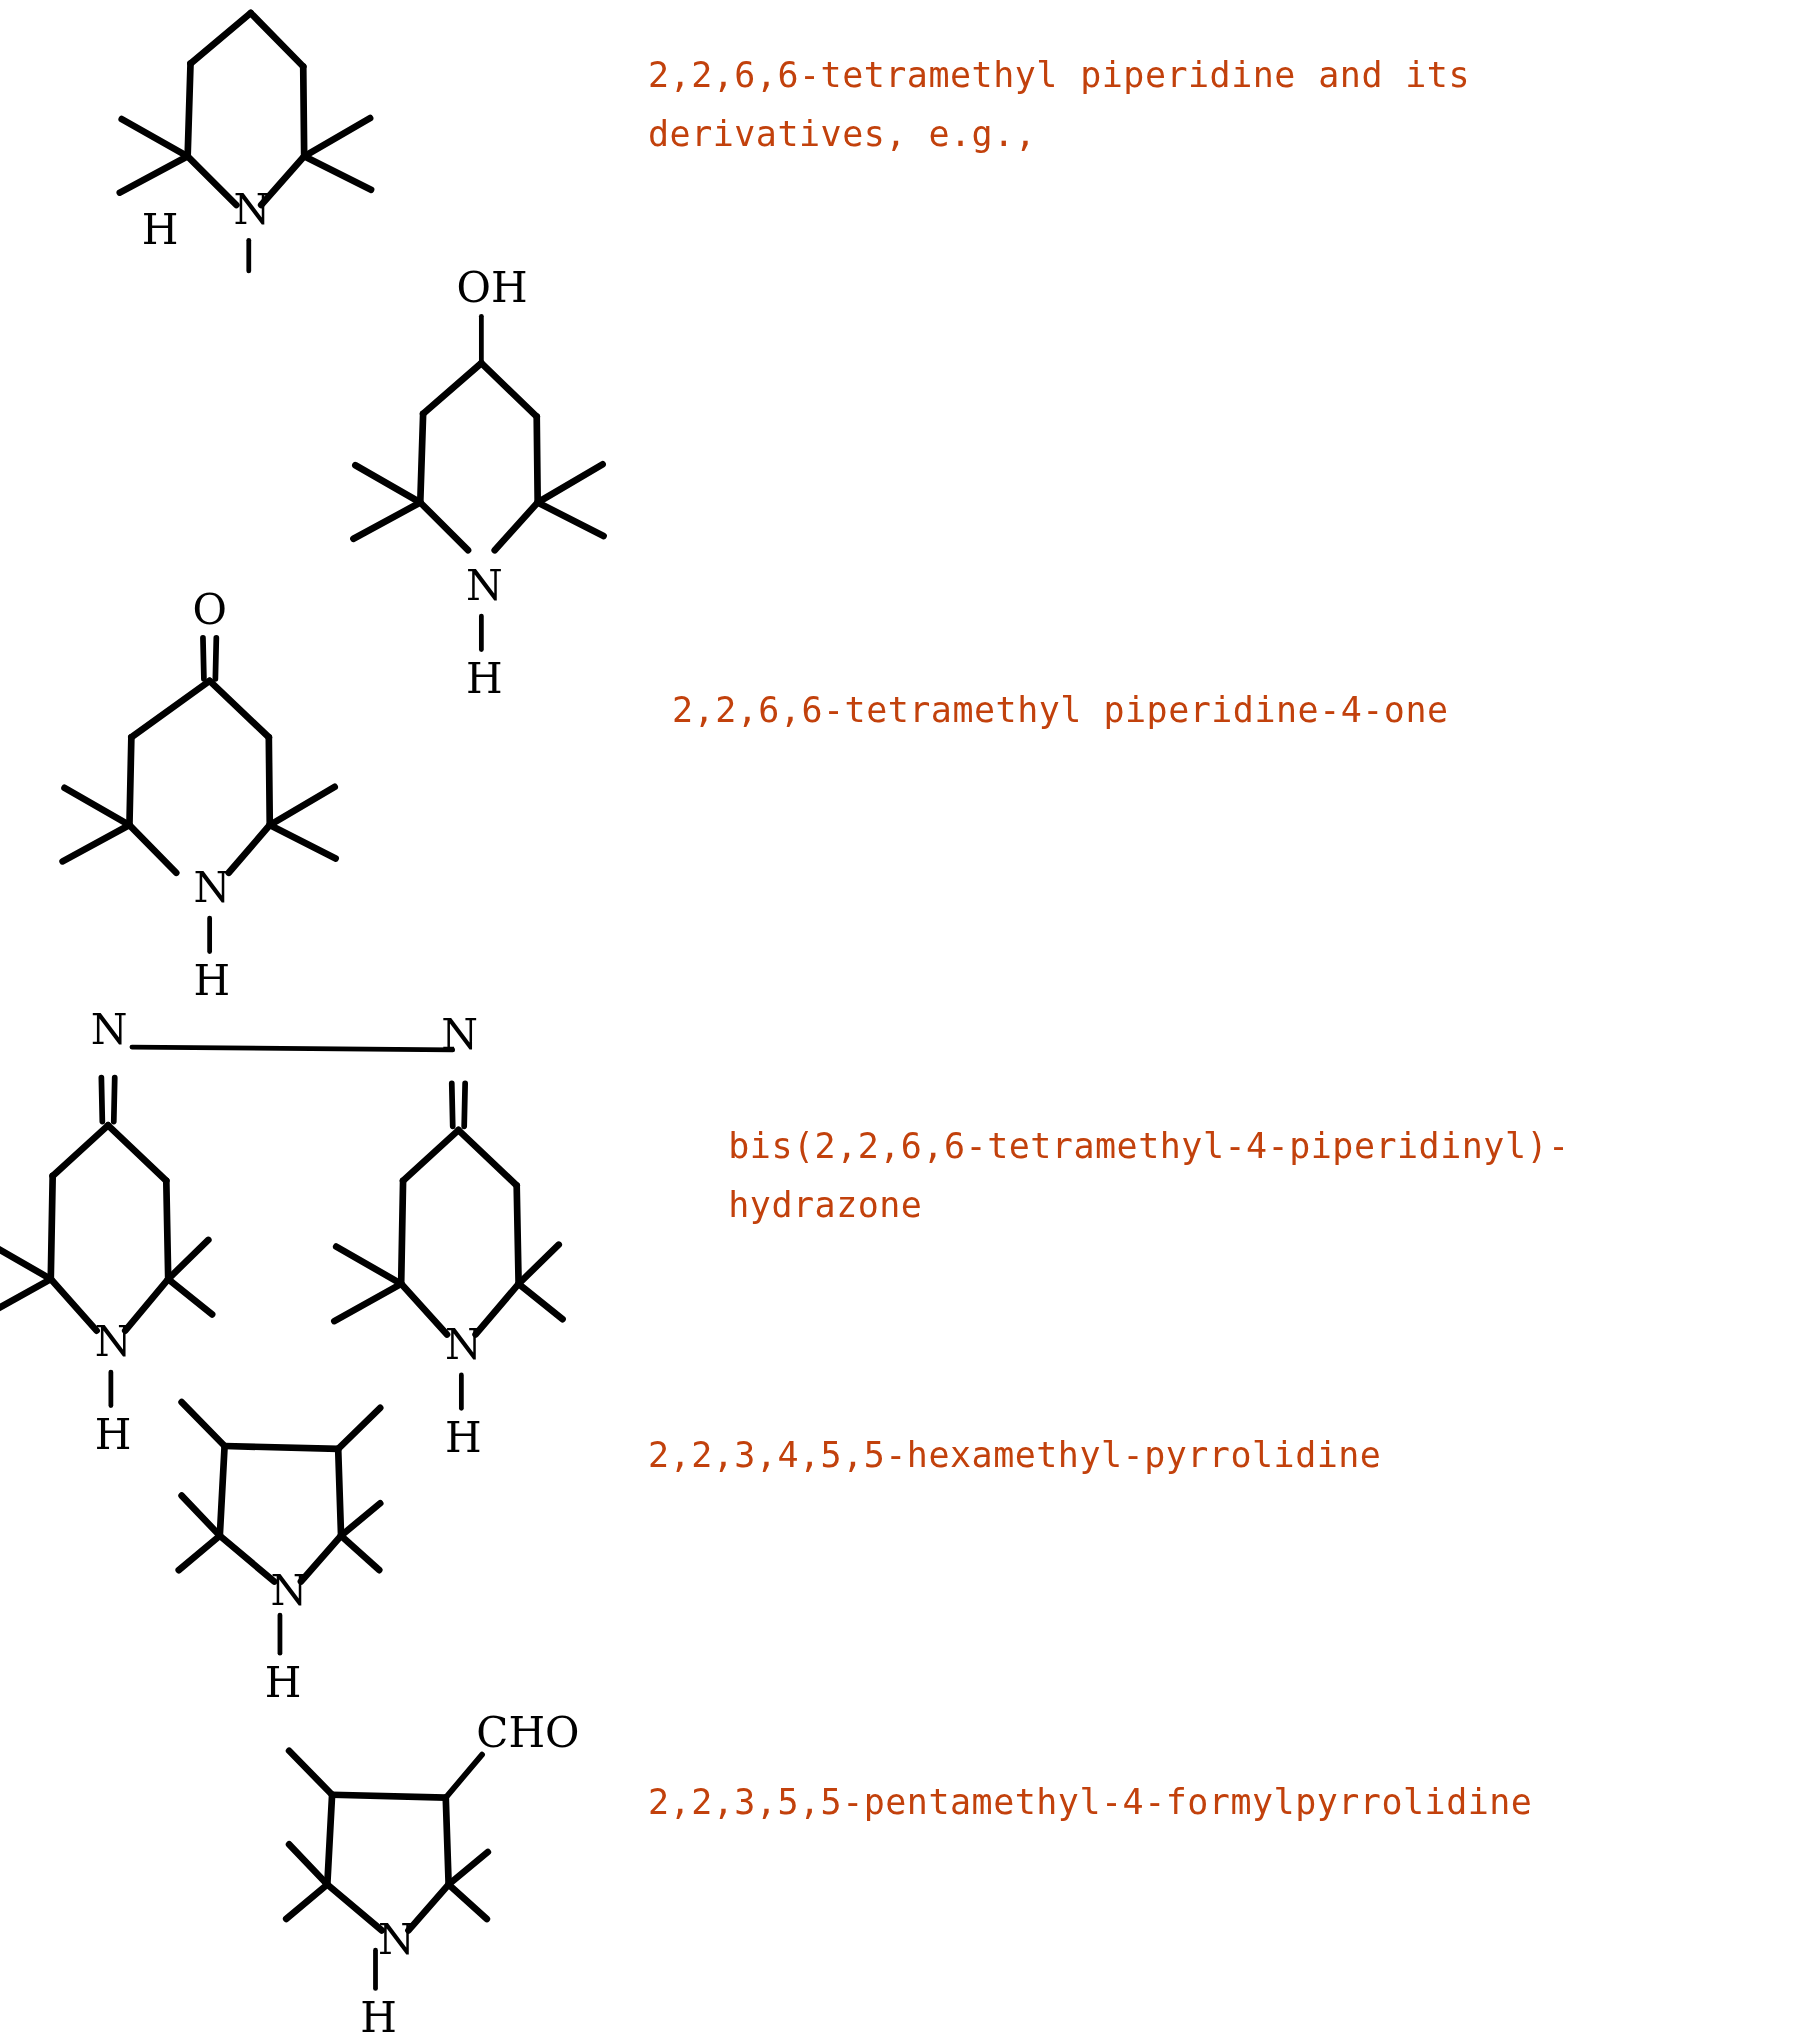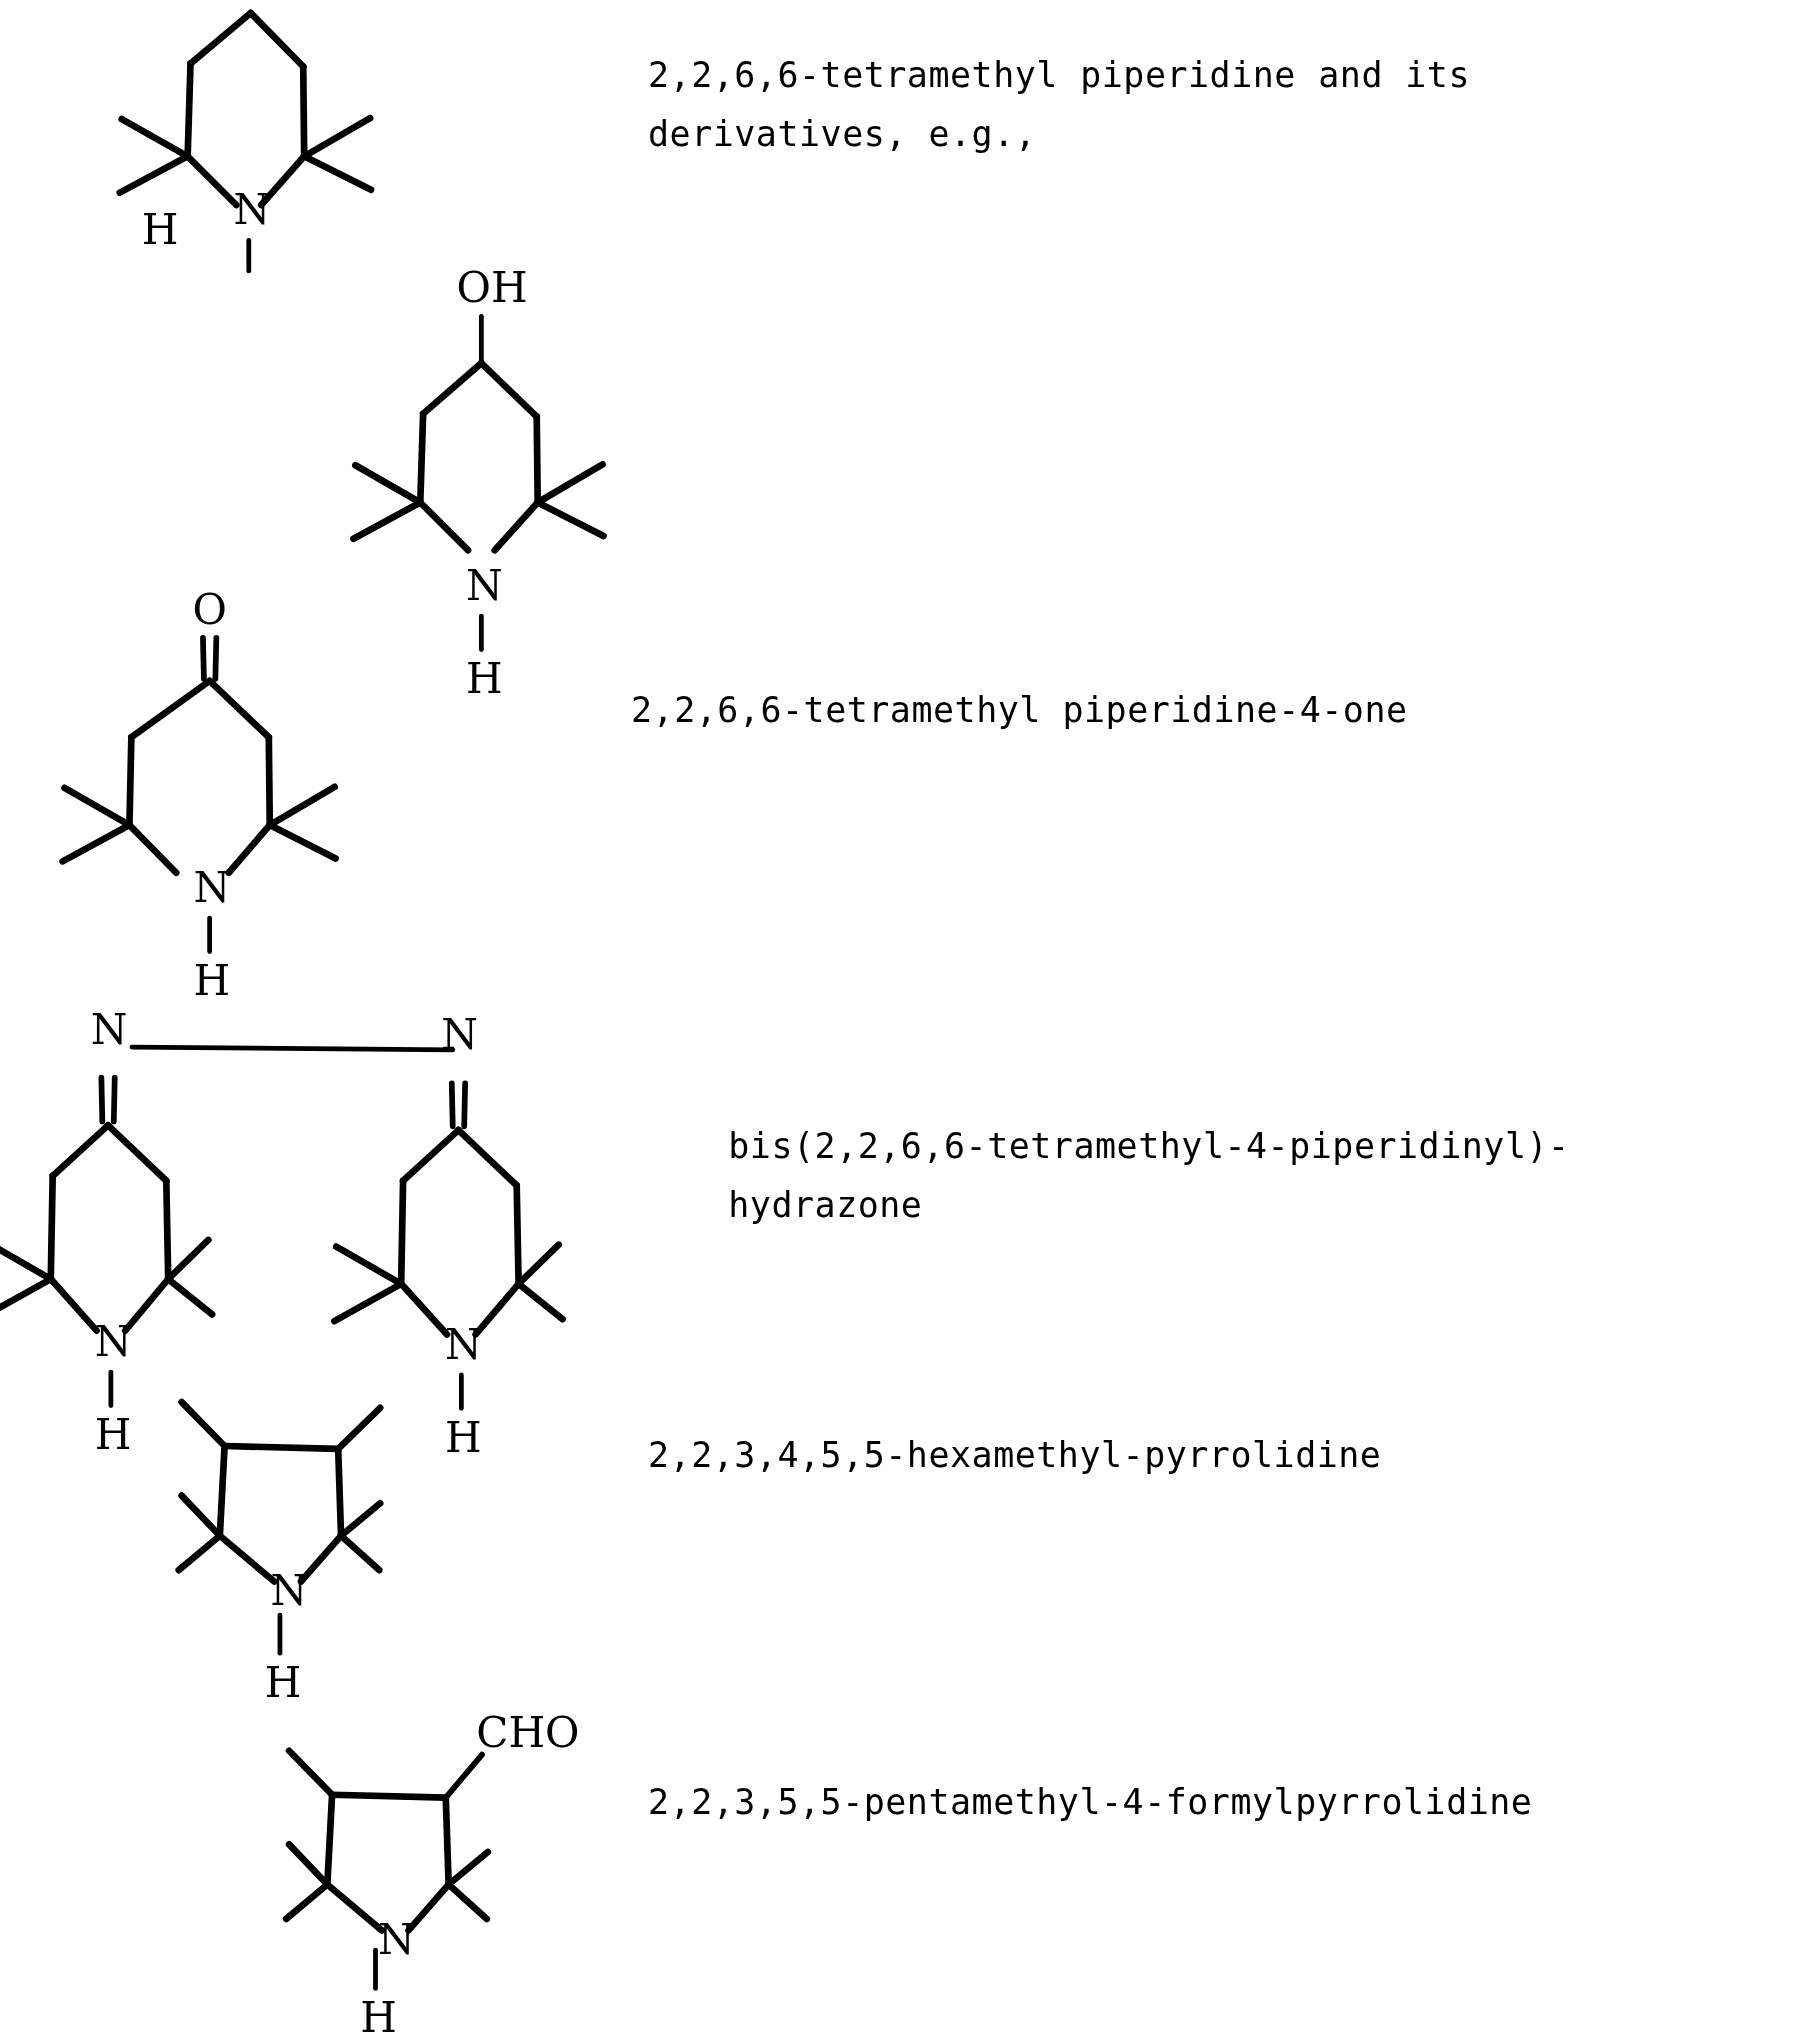--- a/index.html
+++ b/index.html
@@ -15,21 +15,21 @@
     overflow: hidden;
     font-family: "DejaVu Sans Mono", "Liberation Mono", monospace;
     color: #000000;
   }
   .label {
     position: absolute;
     font-family: "DejaVu Sans Mono", "Liberation Mono", monospace;
     font-size: 35px;
     line-height: 59px;
     letter-spacing: 0.5px;
-    color: #000000;
+    color: #c2410c;
     white-space: pre;
   }
   .label.justified {
     white-space: normal;
     text-align: justify;
   }
   .label.justified span.ln {
     display: block;
   }
   .structure {
@@ -139,21 +139,21 @@
   <div class="structure" style="left:76px; top:856px; width:315px; height:191px;">
     <svg width="315" height="191" viewBox="0 0 330 200">
       <g stroke="#000000" stroke-width="5" fill="none" stroke-linecap="round">
         <path d="M 140,65 L 140,100"></path>
       </g>
       <text class="atom" x="123" y="48">N</text>
       <text class="atom" x="123" y="146">H</text>
     </svg>
   </div>
 
-  <div class="label" style="left:631px; top:681px; width:1051px;">2,2,6,6-tetramethyl piperidine-4-one</div>
+  <div class="label" style="left:672px; top:681px; width:1051px;">2,2,6,6-tetramethyl piperidine-4-one</div>
 
   <div class="structure" style="left:0px; top:985px; width:535px; height:401px;">
     <svg width="535" height="401" viewBox="0 0 560 420">
       <g stroke="#000000" stroke-width="7" fill="none" stroke-linecap="round">
 
         <path d="M 138,65 L 474,68" stroke-width="5"></path>
 
         <path d="M 106,97 L 107,143" stroke-width="6"></path>
         <path d="M 120,97 L 119,143" stroke-width="6"></path>
 

